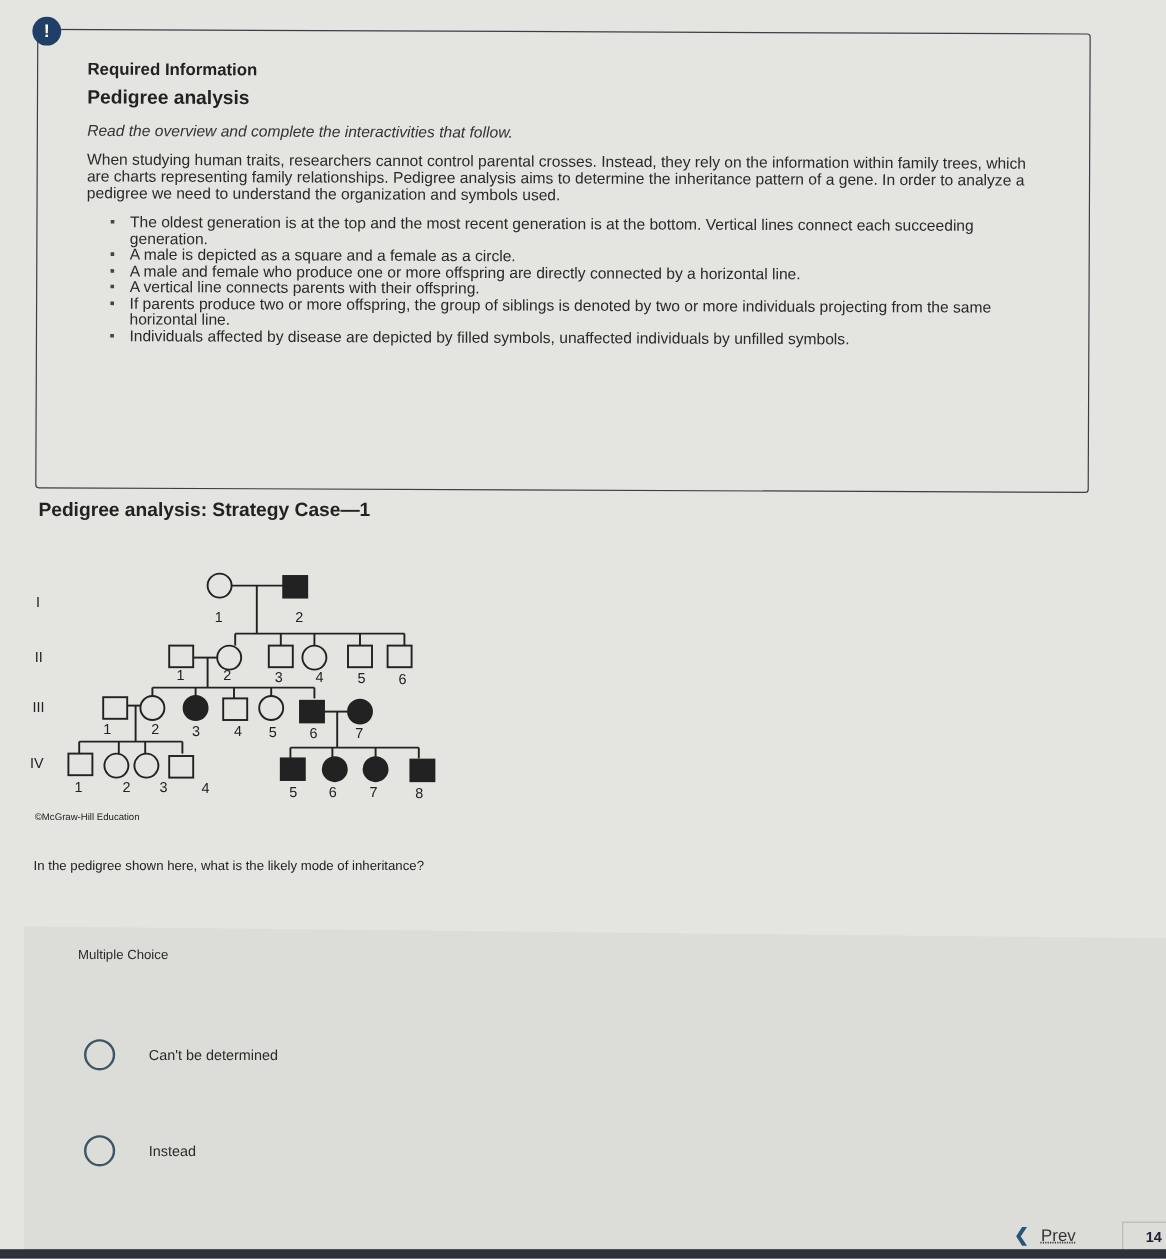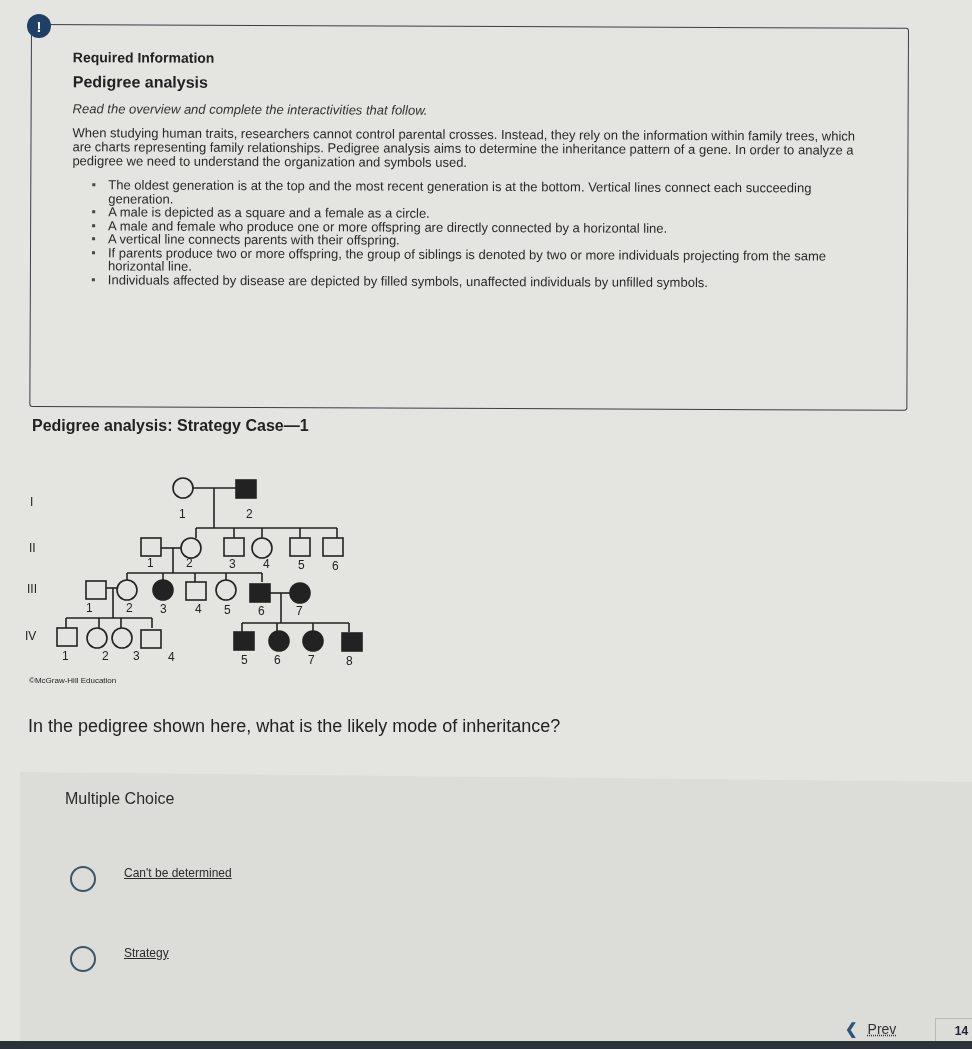--- a/index.html
+++ b/index.html
@@ -38,34 +38,34 @@
     width: 3px; height: 3px; background: #444;
   }
   .case-title {
     position: absolute; left: 32px; top: 417px;
     font-size: 16px; font-weight: bold; color: #222;
   }
   .pedigree { position: absolute; left: 0; top: 460px; width: 380px; height: 230px; }
   .pedigree svg text { font-family: "Liberation Sans", sans-serif; }
   .question {
     position: absolute; left: 28px; top: 716px;
-    font-size: 18px; color: #222;
+    font-size: 11px; color: #222;
   }
   .mc-band {
     position: absolute; left: 20px; top: 772px; width: 952px; height: 300px;
     background: #dcdcd8;
     transform: skewY(0.6deg);
     transform-origin: top left;
   }
   .mc-label {
     position: absolute; left: 65px; top: 790px;
-    font-size: 16px; color: #2a2a2a;
+    font-size: 11px; color: #2a2a2a;
   }
   .option {
-    position: absolute; left: 70px; display: flex; align-items: flex-start; cursor: pointer; text-decoration: underline;
+    position: absolute; left: 70px; display: flex; align-items: center; cursor: pointer;
   }
   .radio {
     width: 26px; height: 26px; border-radius: 50%;
     border: 2px solid #3d5566; background: transparent;
   }
   .option-label { margin-left: 28px; font-size: 12px; color: #2a2a2a; }
   .prev {
     position: absolute; left: 845px; top: 1020px;
     display: flex; align-items: center; font-size: 14px; color: #333; cursor: pointer;
   }
@@ -211,21 +211,21 @@
 
 <div class="mc-band"></div>
 <div class="mc-label">Multiple Choice</div>
 
 <div class="option" style="top:866px;">
   <span class="radio"></span>
   <span class="option-label">Can't be determined</span>
 </div>
 <div class="option" style="top:946px;">
   <span class="radio"></span>
-  <span class="option-label">Strategy</span>
+  <span class="option-label">Instead</span>
 </div>
 
 <div class="prev">
   <span class="prev-chev">❮</span>
   <span class="prev-label">Prev</span>
 </div>
 <div class="page-num">14</div>
 
 <div class="bottom-bar"></div>
 

